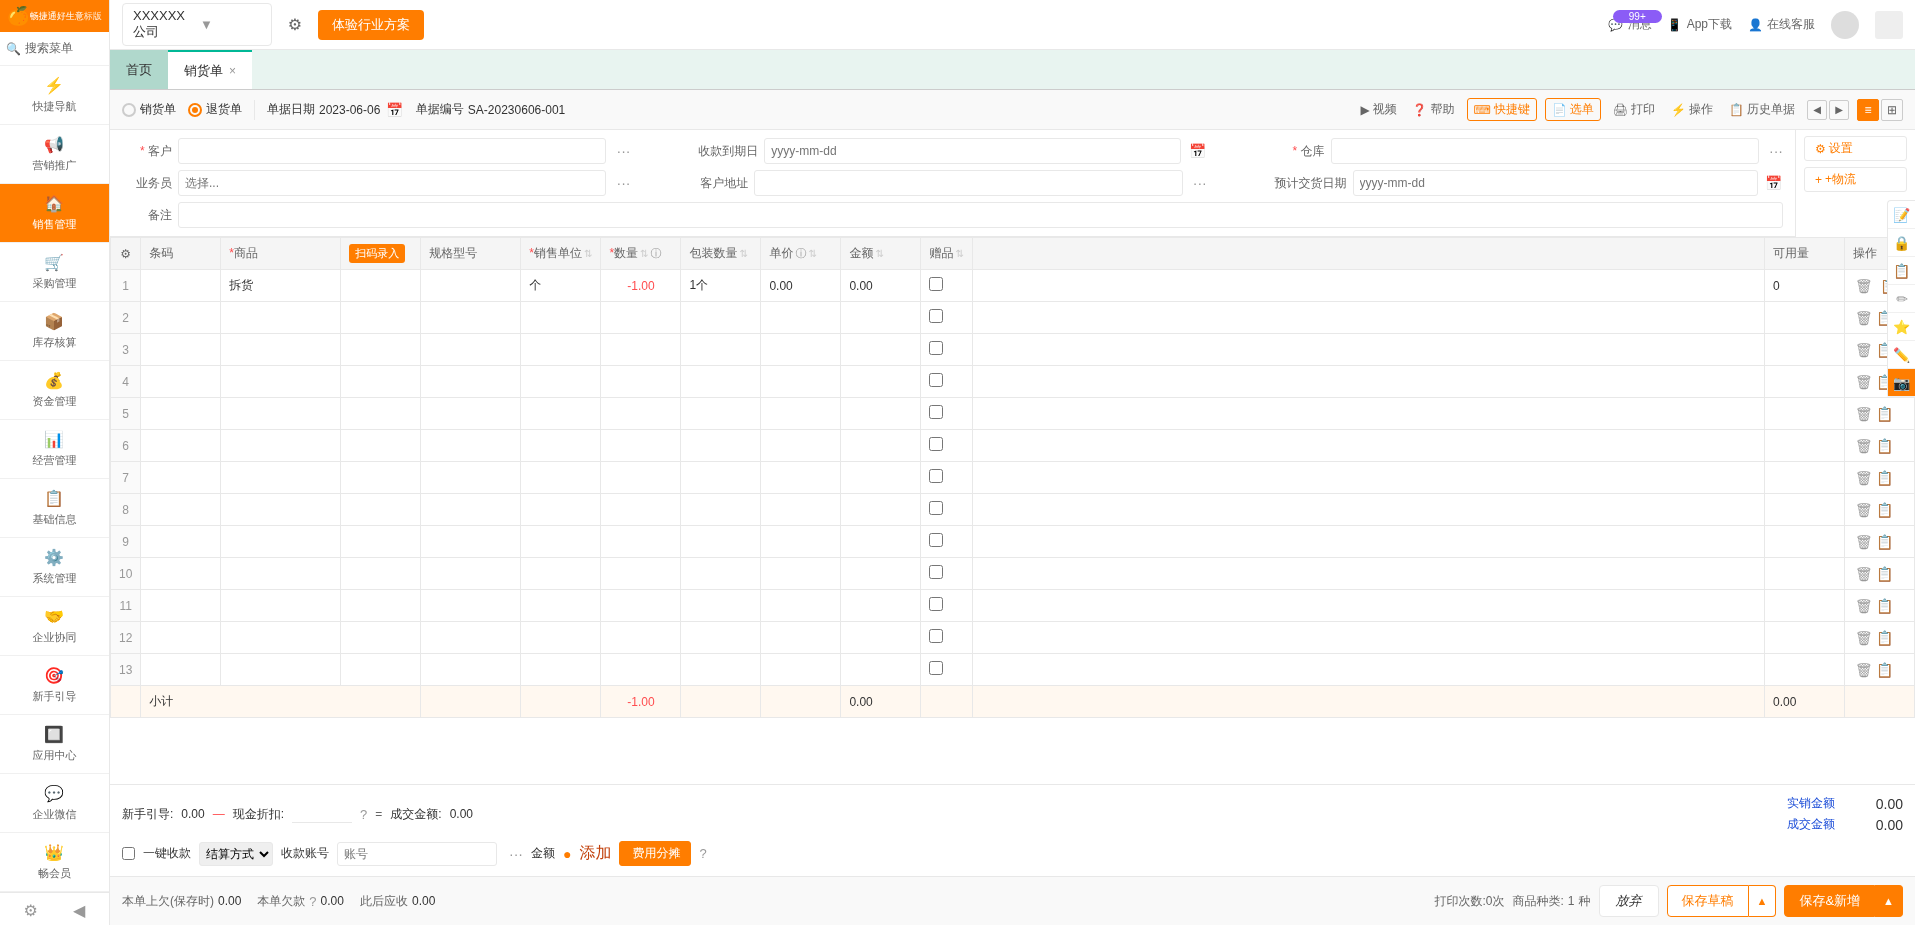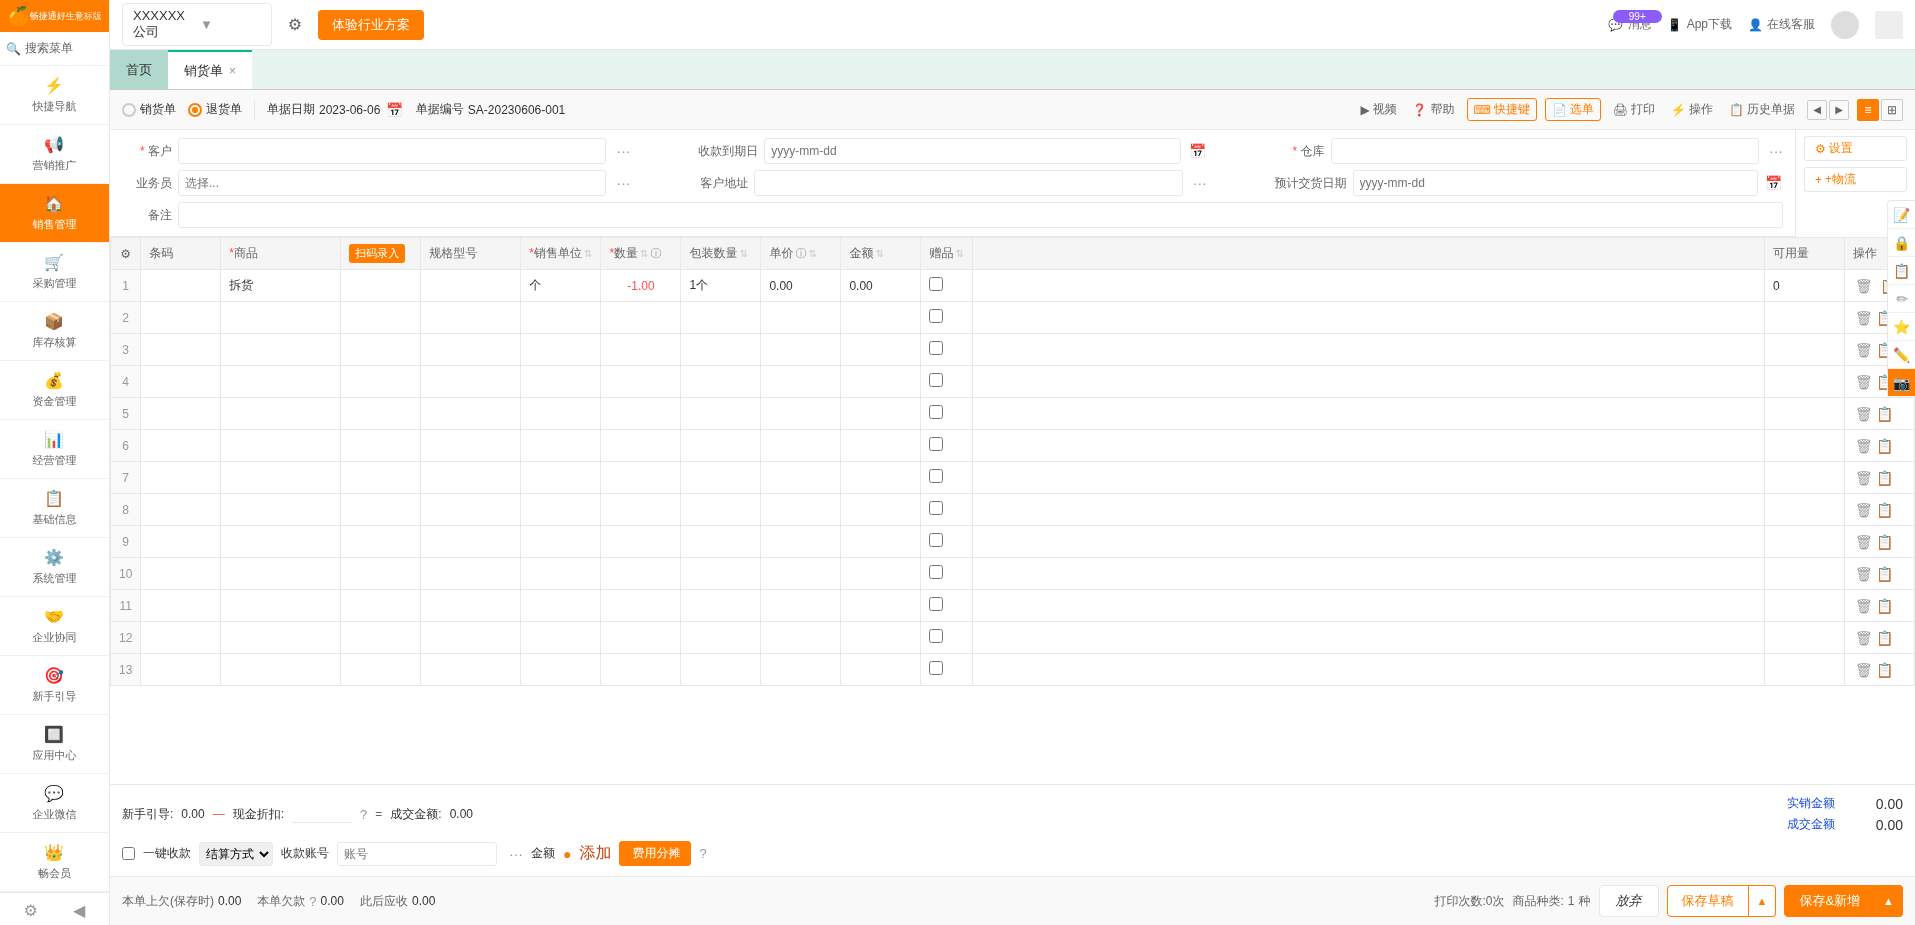--- a/index.html
+++ b/index.html
@@ -606,20 +606,34 @@
               <td></td>
               <td></td>
               <td></td>
               <td></td>
               <td><input type="checkbox" class="table-checkbox" style=""></td>
               <td></td>
               <td></td>
               <td><span class="table-icon-btn">🗑</span><span class="table-icon-btn">📋</span></td>
             </tr>
 
+          <tr class="subtotal-row">
+            <td></td>
+            <td colspan="3">小计</td>
+            <td></td>
+            <td></td>
+            <td class="qty-red">-1.00</td>
+            <td></td>
+            <td></td>
+            <td>0.00</td>
+            <td></td>
+            <td></td>
+            <td>0.00</td>
+            <td></td>
+          </tr>
         </tbody>
       </table>
     </div>
 
     <div class="footer-bar">
       <div class="amount-row">
         <span>新手引导:</span>
         <span>0.00</span>
         <span class="amount-minus">—</span>
         <span>现金折扣:</span>

